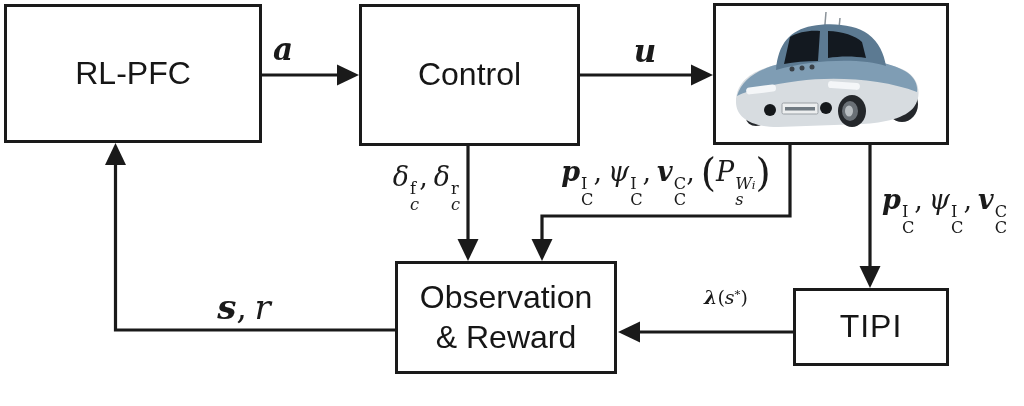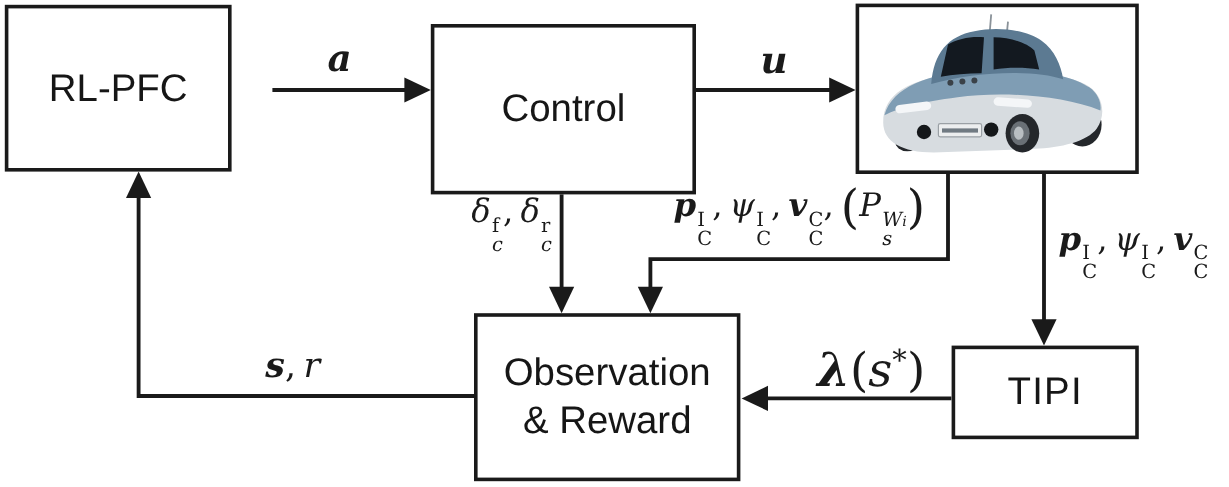--- a/index.html
+++ b/index.html
@@ -6,24 +6,24 @@
   .canvas{position:relative;width:1024px;height:406px;background:#ffffff;overflow:hidden;
           font-family:"Liberation Sans",sans-serif;}
   .wires{position:absolute;left:0;top:0;width:1024px;height:406px;}
   .wires path{stroke:#1a1a1a;stroke-width:3.2;fill:none;}
   .wires polygon{fill:#1a1a1a;stroke:none;}
 
   .block{position:absolute;box-sizing:border-box;border:3px solid #1a1a1a;background:#ffffff;
          display:flex;flex-direction:column;align-items:center;justify-content:center;
          color:#161616;text-align:center;}
   .block .bl{font-size:32px;line-height:1.24;font-weight:400;}
-  #blk-rlpfc{left:4px;top:4px;width:189px;height:139px;gap:35px;}
-  #blk-ca{left:359px;top:20px;width:221px;height:142px;}
+  #blk-rlpfc{left:4px;top:4px;width:258px;height:139px;gap:35px;}
+  #blk-ca{left:359px;top:4px;width:221px;height:142px;}
   #blk-car{left:713px;top:3px;width:236px;height:142px;padding:0;}
-  #blk-obs{left:395px;top:261px;width:222px;height:140px;justify-content:center;}
+  #blk-obs{left:395px;top:261px;width:222px;height:113px;justify-content:center;}
   #blk-tipi{left:793px;top:288px;width:156px;height:78px;}
   #blk-tipi .bl{letter-spacing:1px;}
   .car{width:100%;height:100%;display:block;}
 
   
   .mlabel{position:absolute;color:#1a1a1a;font-family:"DejaVu Serif",serif;white-space:nowrap;}
   .m{font-style:italic;}
   .b{font-weight:700;}
   .up{font-style:normal;}
   .cm{font-style:normal;padding-right:0.22em;}
@@ -33,22 +33,22 @@
   .stk .it{font-style:italic;}
   .ss{font-size:0.72em;}
   .paren{font-style:normal;font-weight:400;font-size:1.45em;line-height:0;vertical-align:-0.14em;}
   .star{font-style:normal;font-size:0.62em;vertical-align:0.55em;}
 
   .lbl-a{left:256px;top:31px;width:54px;text-align:center;font-size:31px;}
   .lbl-u{left:618px;top:33px;width:54px;text-align:center;font-size:31px;}
   .lbl-delta{left:360px;top:161px;width:100px;text-align:right;font-size:27px;}
   .lbl-pvs-full{left:538px;top:156px;width:256px;text-align:center;font-size:27px;}
   .lbl-pvs-short{left:882px;top:184px;width:142px;text-align:left;font-size:27px;}
-  .lbl-lambda{left:672px;top:286px;width:108px;text-align:center;font-size:39px;}
-  .lbl-sr{left:205px;top:287px;width:78px;text-align:center;font-size:29px;}
+  .lbl-lambda{left:672px;top:286px;width:108px;text-align:center;font-size:19px;}
+  .lbl-sr{left:205px;top:287px;width:78px;text-align:center;font-size:34px;}
 </style>
 </head>
 <body>
 
 <div class="canvas">
 
   <svg class="wires" viewBox="0 0 1024 406">
     <g>
       <path d="M227,75 H339"></path>
       <polygon points="337,64.5 359,75 337,85.5"></polygon>

